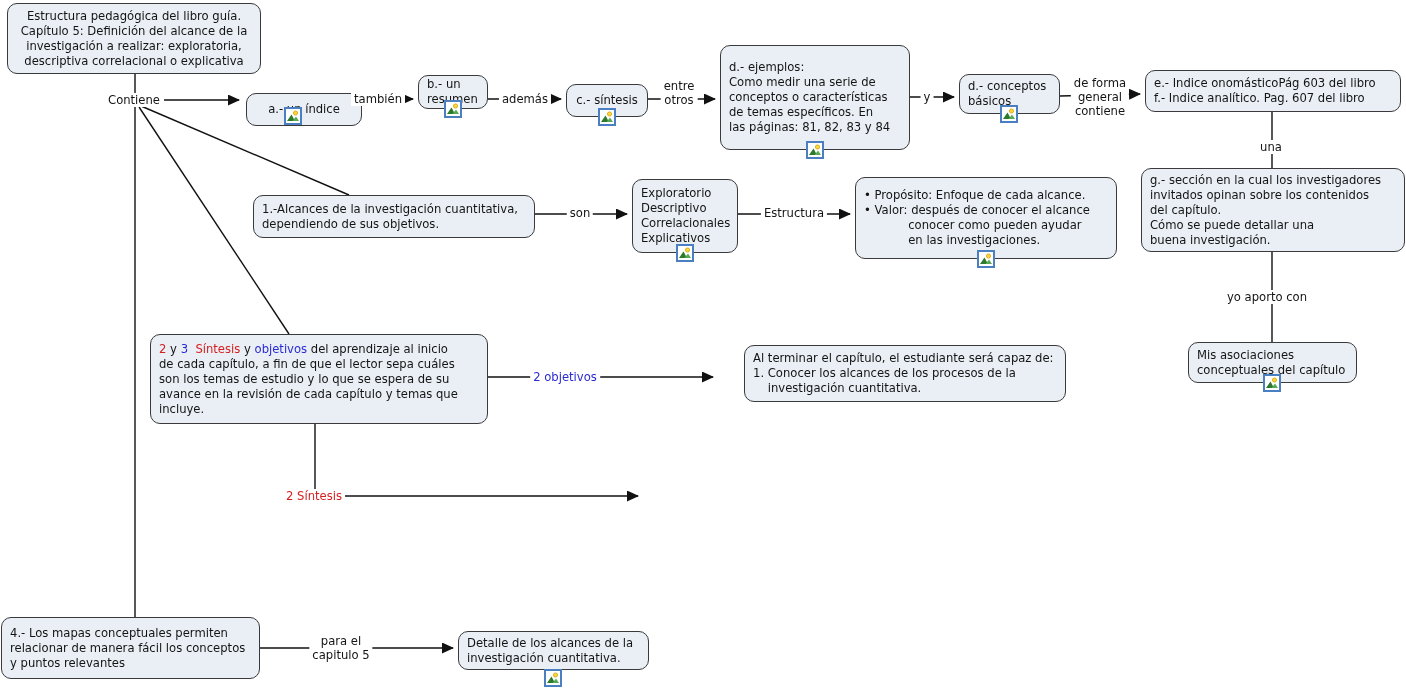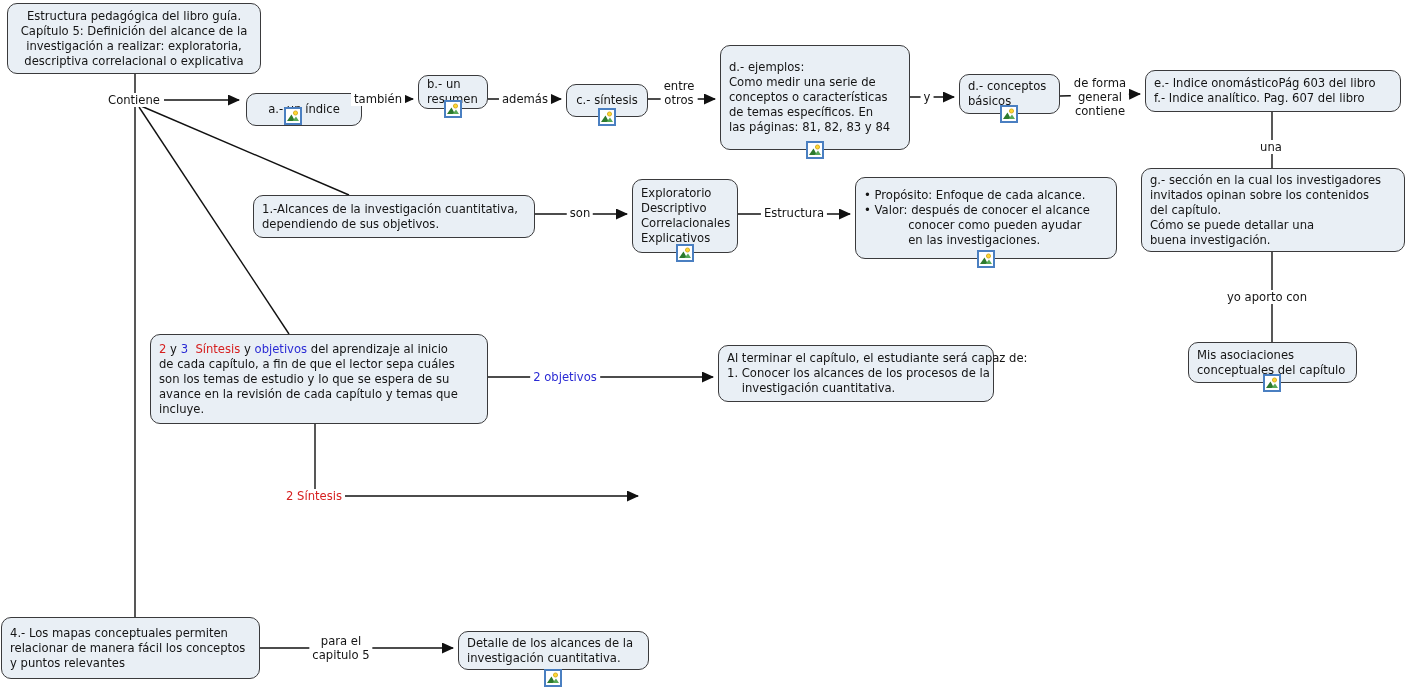--- a/index.html
+++ b/index.html
@@ -132,21 +132,21 @@
   </div>
 
   <div class="node" style="left:150px;top:334px;width:338px;height:90px">
     <div class="nt"><span style="color: rgb(214, 32, 32);">2</span><span style="color: rgb(20, 20, 20);"> y </span><span style="color: rgb(42, 42, 212);">3</span><span style="color: rgb(20, 20, 20);">&nbsp; </span><span style="color: rgb(214, 32, 32);">Síntesis</span><span style="color: rgb(20, 20, 20);"> y </span><span style="color: rgb(42, 42, 212);">objetivos</span><span style="color: rgb(20, 20, 20);"> del aprendizaje al inicio
 de cada capítulo, a fin de que el lector sepa cuáles
 son los temas de estudio y lo que se espera de su
 avance en la revisión de cada capítulo y temas que
 incluye.</span></div>
   </div>
 
-  <div class="node" style="left:718px;top:345px;width:276px;height:57px">
+  <div class="node" style="left:744px;top:345px;width:322px;height:57px">
     <div class="nt">Al terminar el capítulo, el estudiante será capaz de:
 1. Conocer los alcances de los procesos de la
 &nbsp;&nbsp;&nbsp;&nbsp;investigación cuantitativa.</div>
   </div>
 
 
   <div class="node" style="left:1px;top:617px;width:259px;height:62px">
     <div class="nt">4.- Los mapas conceptuales permiten
 relacionar de manera fácil los conceptos
 y puntos relevantes</div>

